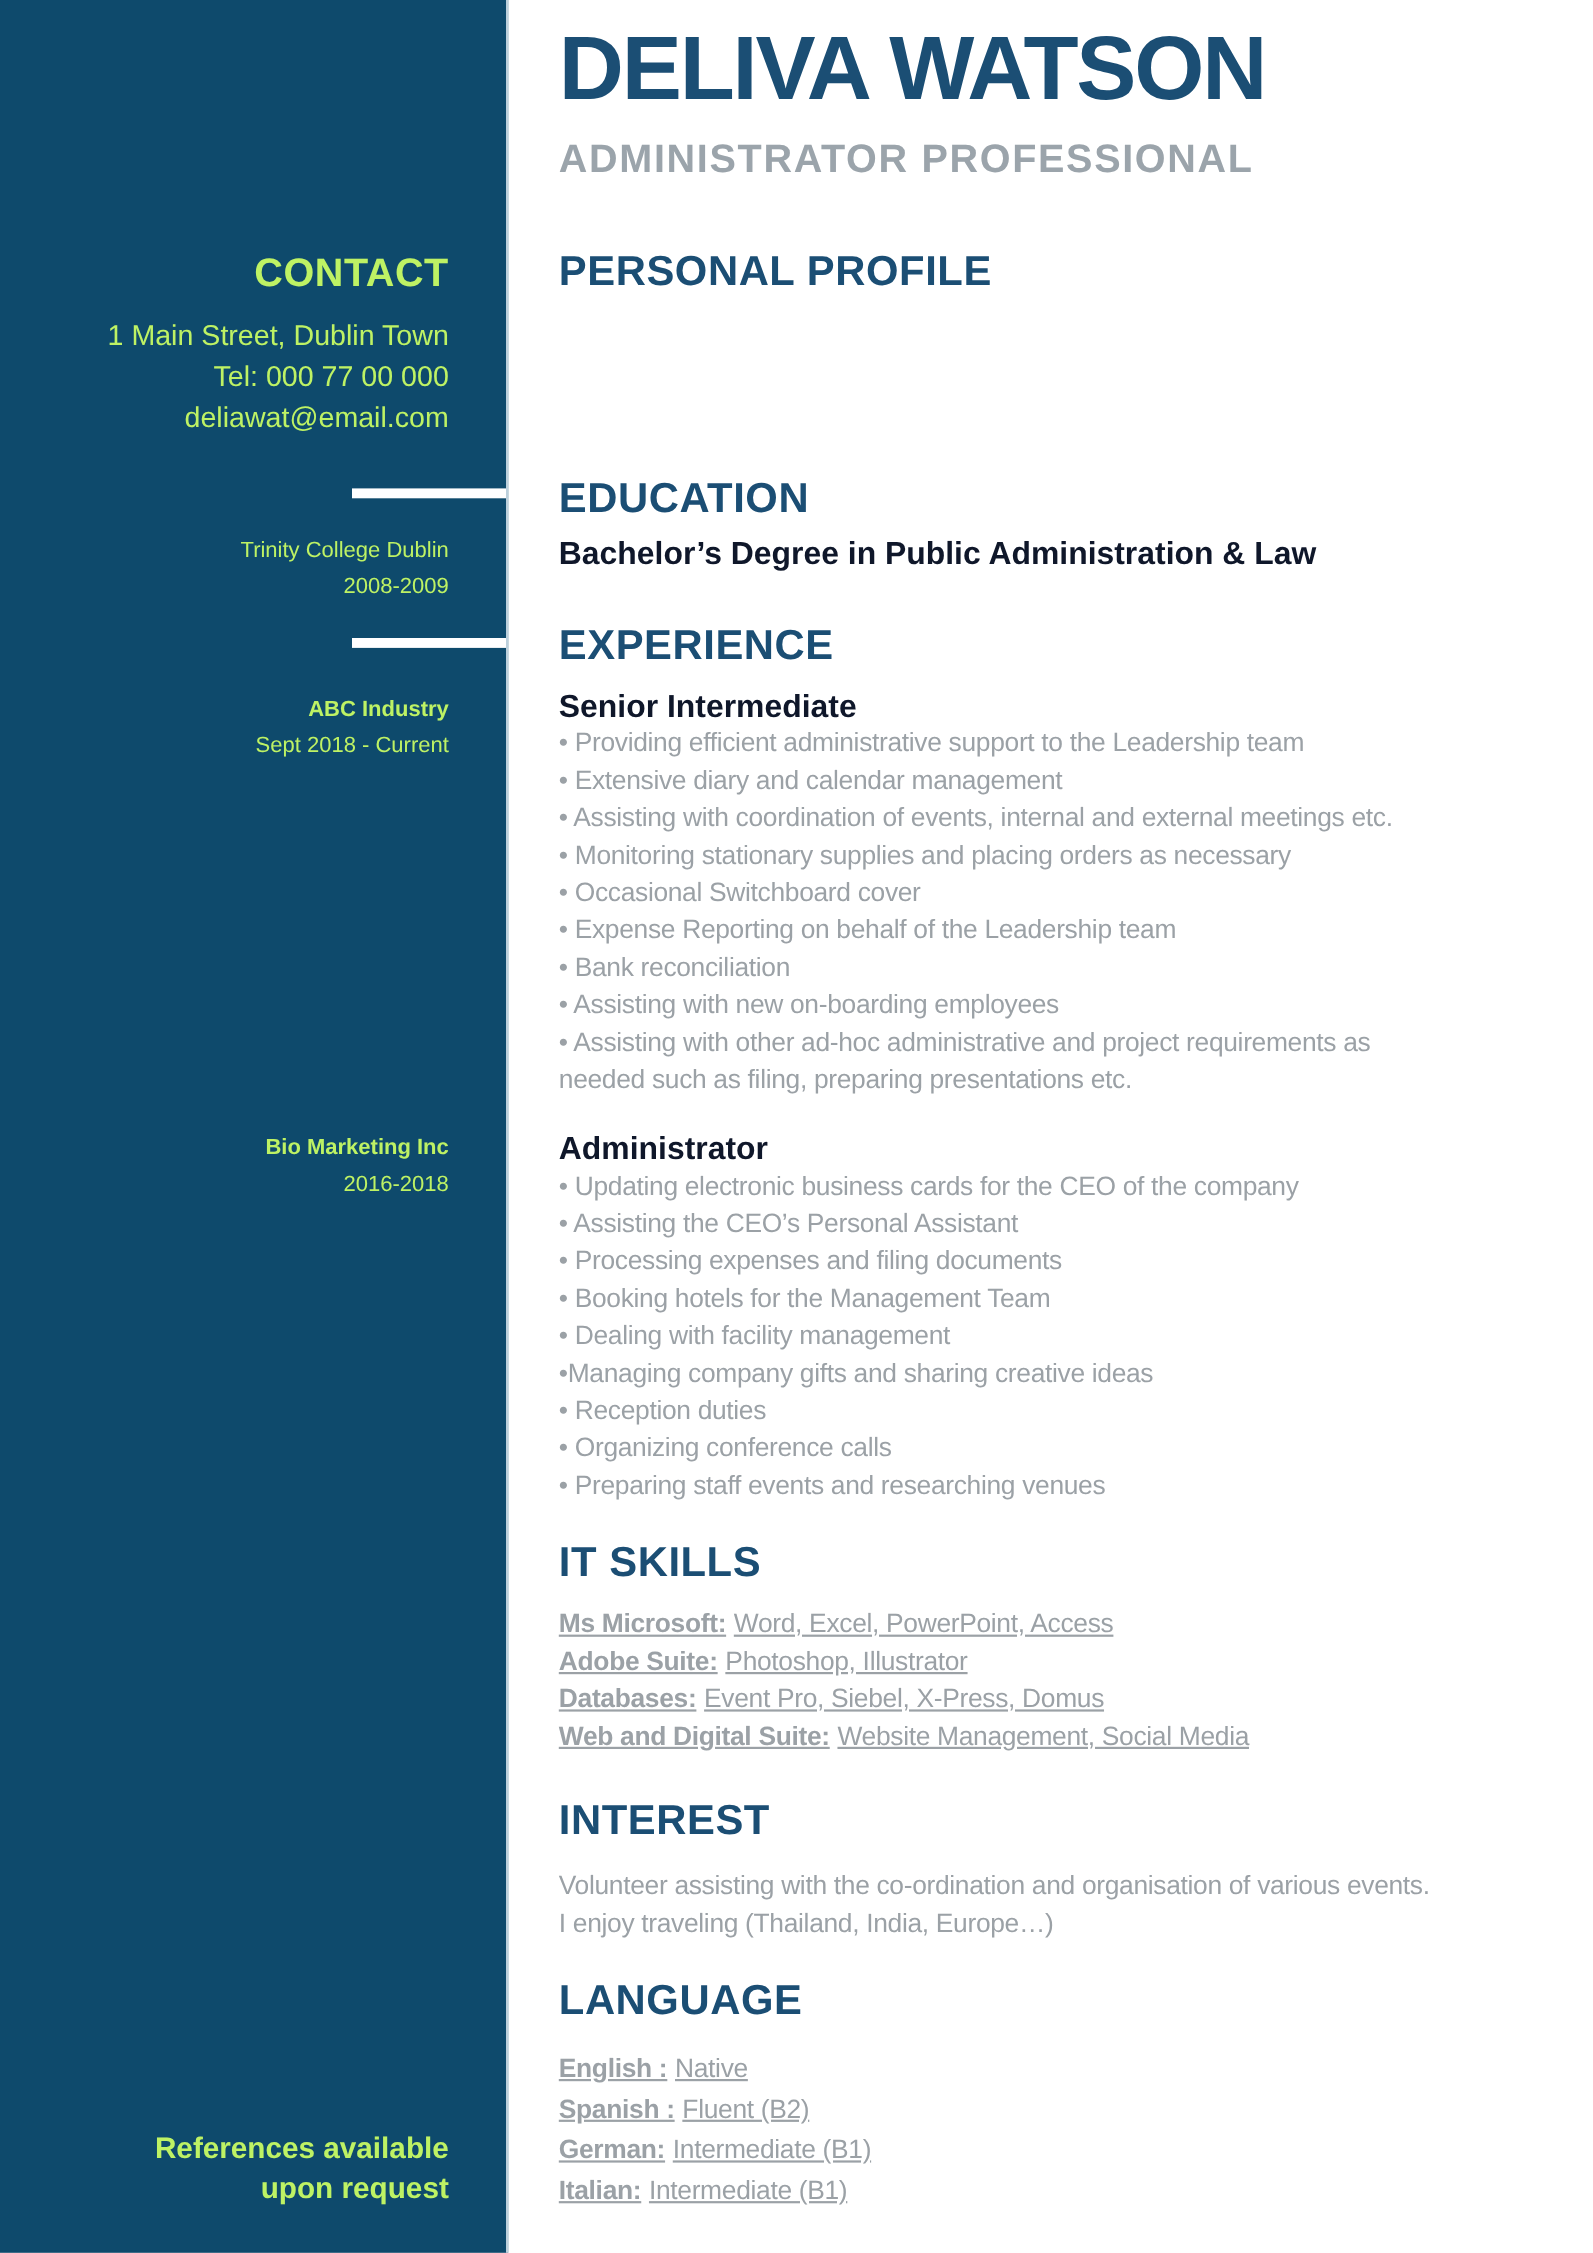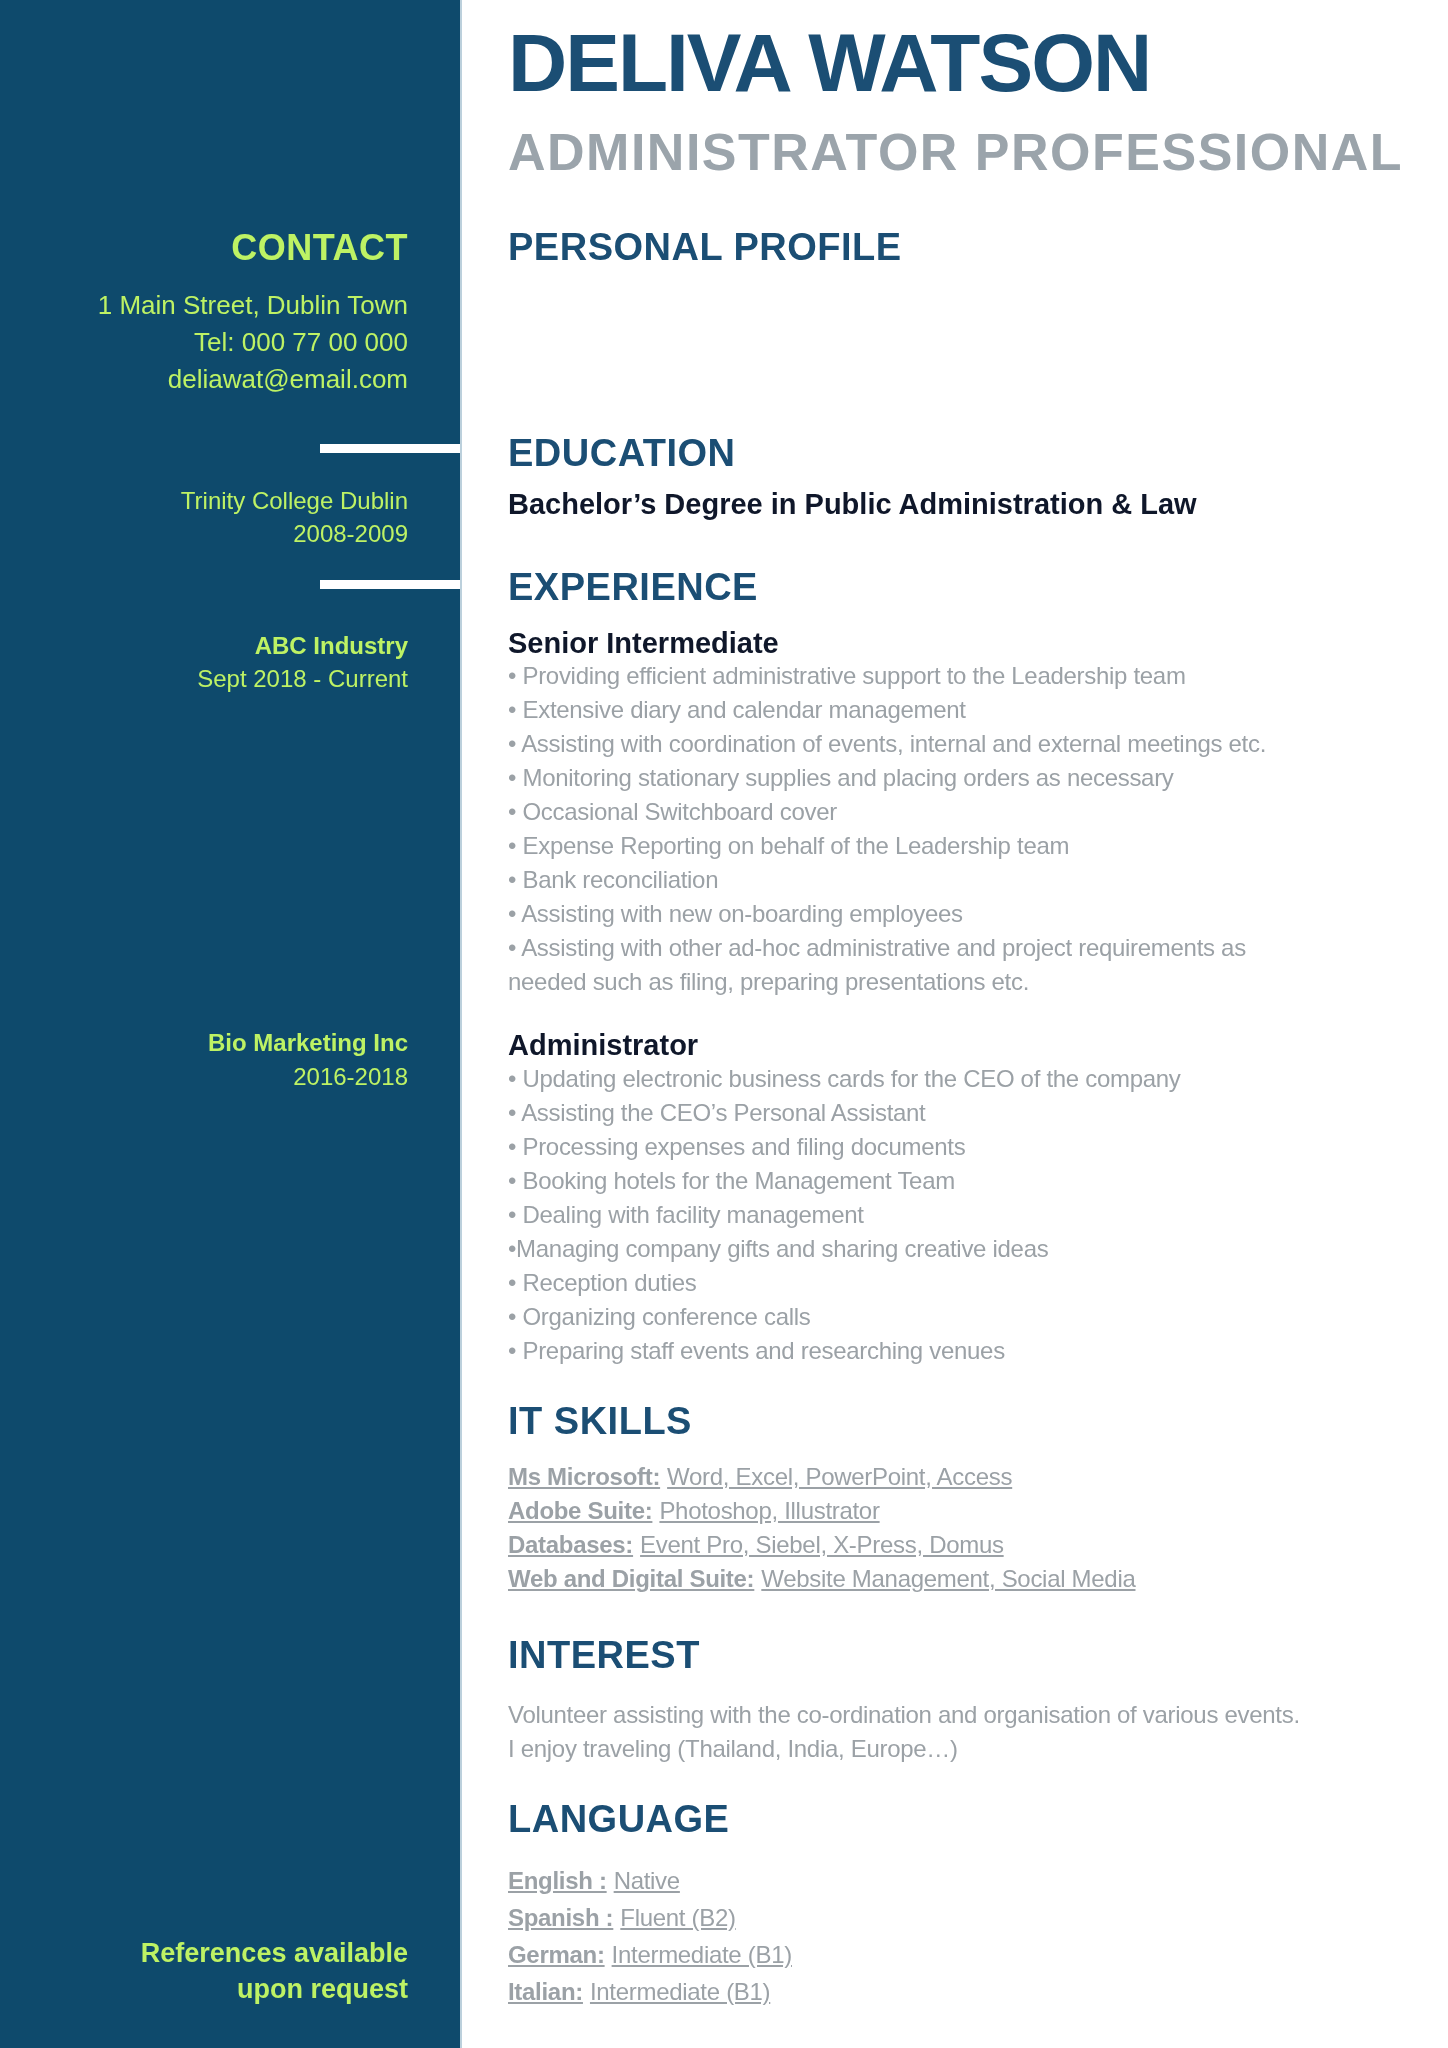--- a/index.html
+++ b/index.html
@@ -15,35 +15,35 @@
   
   .sidebar {
     position:absolute; left:0; top:0;
     width:462px; height:2048px;
     background:#0E4A6C;
     border-right:2px solid #bcd0dc;
   }
   .side-block { position:absolute; right:52px; text-align:right; color:#bef264; }
   .side-heading { font-size:36px; font-weight:bold; letter-spacing:0.5px; line-height:1; }
   .side-text { font-size:26px; line-height:37px; font-weight:normal; }
-  .side-text-sm { font-size:24px; line-height:33px; font-weight:normal; }
+  .side-text-sm { font-size:20px; line-height:33px; font-weight:normal; }
   .side-bold { font-weight:bold; }
   .side-divider {
     position:absolute; right:0;
     width:140px; height:9px; background:#ffffff;
   }
 
   
   .main { position:absolute; left:508px; top:0; width:940px; height:2048px; }
   .name-title {
     font-size:82px; font-weight:bold; line-height:1;
     color:#1B4E74; letter-spacing:-2px; white-space:nowrap;
   }
   .subtitle {
-    font-size:52px; font-weight:bold; line-height:1;
+    font-size:36px; font-weight:bold; line-height:1;
     color:#9BA4AB; letter-spacing:1.5px; white-space:nowrap;
   }
   .section-heading {
     font-size:38px; font-weight:bold; line-height:1;
     color:#1B4E74; letter-spacing:0.5px; white-space:nowrap;
   }
   .body-lines { color:#9BA1A6; font-size:24px; line-height:34px; letter-spacing:-0.3px; }
   .body-lines .line { white-space:nowrap; }
   .sub-title {
     font-size:29px; font-weight:bold; line-height:1.1;

